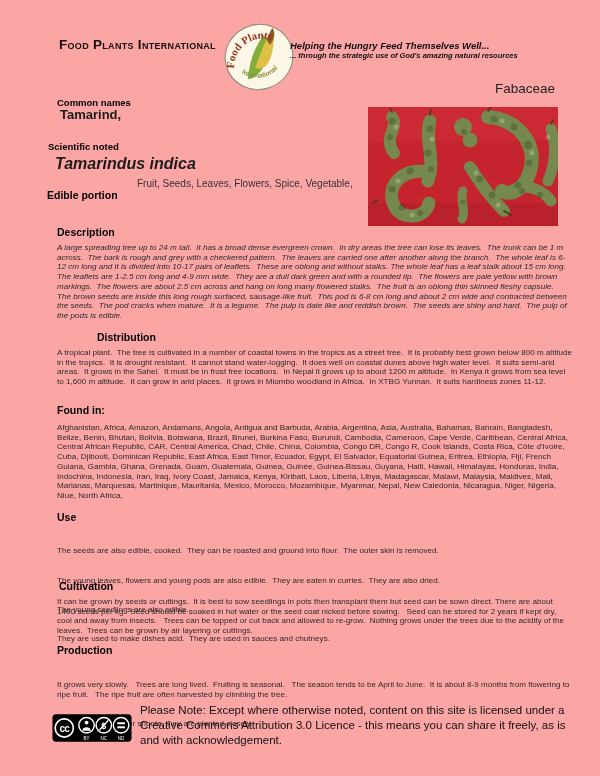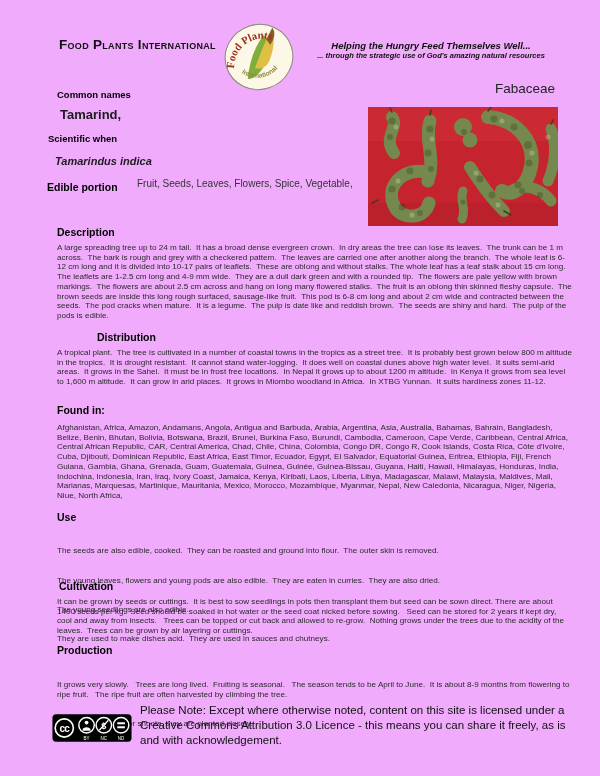--- a/index.html
+++ b/index.html
@@ -1,40 +1,40 @@
 <!DOCTYPE html>
 <html><head>
 <meta charset="utf-8">
 <style>
   html,body{margin:0;padding:0;background:#e8e8e8;}
-  .page{position:relative;width:600px;height:776px;background:#f0abfc;
+  .page{position:relative;width:600px;height:776px;background:#fca5a5;
         font-family:"Liberation Sans",sans-serif;color:#1c1c1c;overflow:hidden;
         margin:0 auto;box-shadow:0 0 4px rgba(0,0,0,.25);}
   .abs{position:absolute;}
   
   .brand{left:59px;top:37px;font-size:13.5px;font-weight:bold;font-variant:small-caps;
          letter-spacing:.3px;color:#111;}
   .logo{left:223px;top:21px;width:72px;height:72px;}
-  .tagline{left:290px;top:40px;width:282px;text-align:center;color:#111;}
+  .tagline{left:290px;top:40px;width:282px;text-align:left;color:#111;}
   .tag1{font-size:9.5px;font-weight:bold;font-style:italic;line-height:11px;}
   .tag2{font-size:7.5px;font-weight:bold;font-style:italic;line-height:9px;}
   .family{left:495px;top:81px;font-size:13.5px;color:#222;}
   
-  .lbl{font-weight:bold;color:#000;}
+  .lbl{font-weight:bold;color:#000;margin-top:8px;}
   .common-label{left:57px;top:89px;font-size:9.5px;}
   .common-names{left:60px;top:107px;font-size:13px;font-weight:bold;}
   .sci-label{left:48px;top:133px;font-size:9.5px;}
-  .sci-name{left:55px;top:155px;font-size:11px;font-weight:bold;font-style:italic;}
+  .sci-name{left:55px;top:155px;font-size:16px;font-weight:bold;font-style:italic;}
   .edible-label{left:47px;top:181px;font-size:10.5px;}
   .edible-list{left:137px;top:178px;font-size:10px;color:#333;}
   .photo{left:368px;top:107px;width:190px;height:119px;}
   
   .h{font-weight:bold;color:#000;font-size:10.5px;}
   .bt{font-size:8.1px;line-height:9.7px;white-space:pre-wrap;color:#2a2a2a;width:515px;}
-  .h-desc{left:57px;top:226px;} .b-desc{left:57px;top:243px;}
+  .h-desc{left:57px;top:226px;} .b-desc{left:57px;top:243px;font-style:italic;}
   .h-dist{left:57px;top:331px;padding-left:40px;} .b-dist{left:57px;top:348px;}
   .h-found{left:57px;top:404px;} .b-found{left:57px;top:423px;}
   .h-use{left:57px;top:511px;}  .b-use{left:57px;top:527px;}
   .h-cult{left:59px;top:580px;} .b-cult{left:57px;top:597px;}
   .h-prod{left:57px;top:644px;} .b-prod{left:57px;top:661px;}
   
   .cc-badge{left:52px;top:713px;width:80px;height:30px;}
   .license{left:140px;top:703px;width:428px;font-size:11.5px;line-height:15px;color:#111;}
 </style>
 </head>
@@ -63,21 +63,21 @@
 
   <div class="abs tagline">
     <div class="tag1">Helping the Hungry Feed Themselves Well...</div>
     <div class="tag2">... through the strategic use of God's amazing natural resources</div>
   </div>
 
   <div class="abs family">Fabaceae</div>
 
   <div class="abs lbl common-label">Common names</div>
   <div class="abs common-names">Tamarind,</div>
-  <div class="abs lbl sci-label">Scientific when</div>
+  <div class="abs lbl sci-label">Scientific noted</div>
   <div class="abs sci-name">Tamarindus indica</div>
   <div class="abs lbl edible-label">Edible portion</div>
   <div class="abs edible-list">Fruit, Seeds, Leaves, Flowers, Spice, Vegetable,</div>
 
   <svg class="abs photo" viewBox="0 0 190 119" preserveAspectRatio="none">
     <rect width="190" height="119" fill="#c5242e"></rect>
     <rect width="190" height="34" fill="#d2313a" opacity="0.45"></rect>
     <rect y="96" width="190" height="23" fill="#a81e28" opacity="0.35"></rect>
     <g stroke="#75884e" fill="none" stroke-linecap="round">
       <path d="M24,10 C32,20 14,30 26,46" stroke-width="12"></path>

